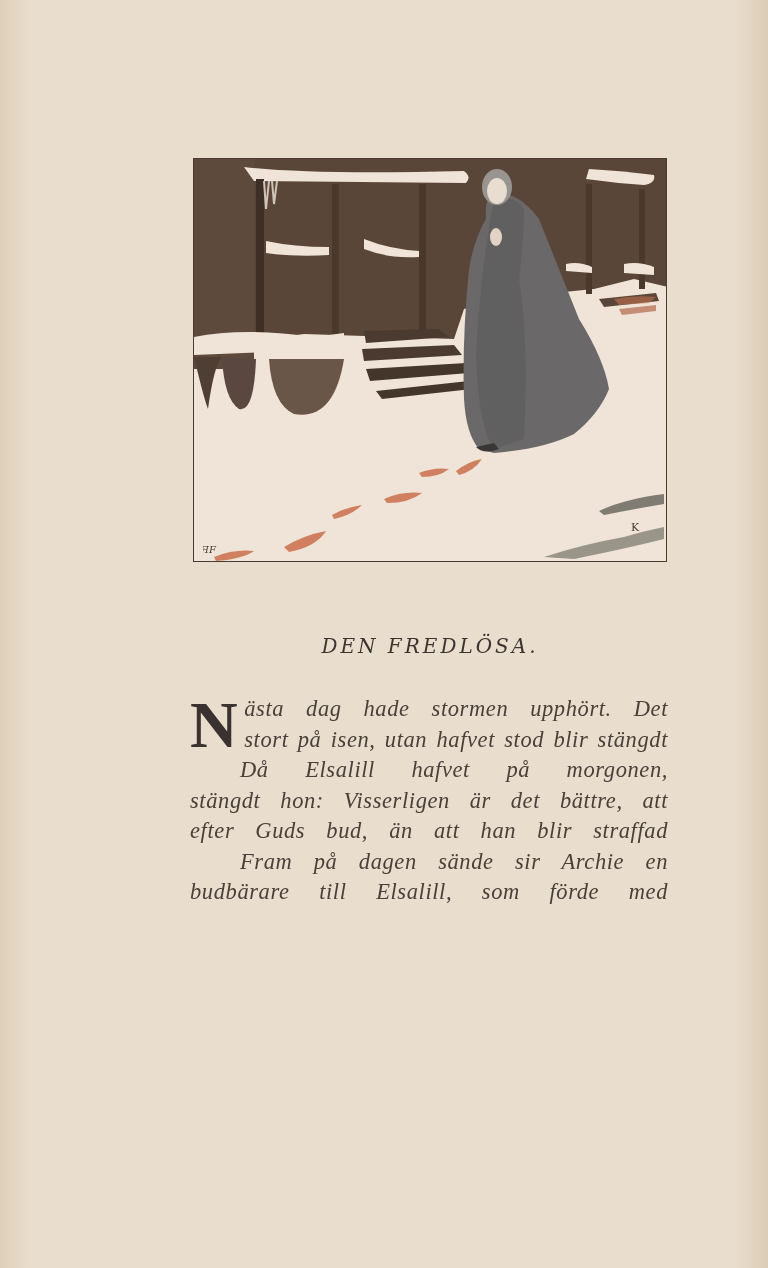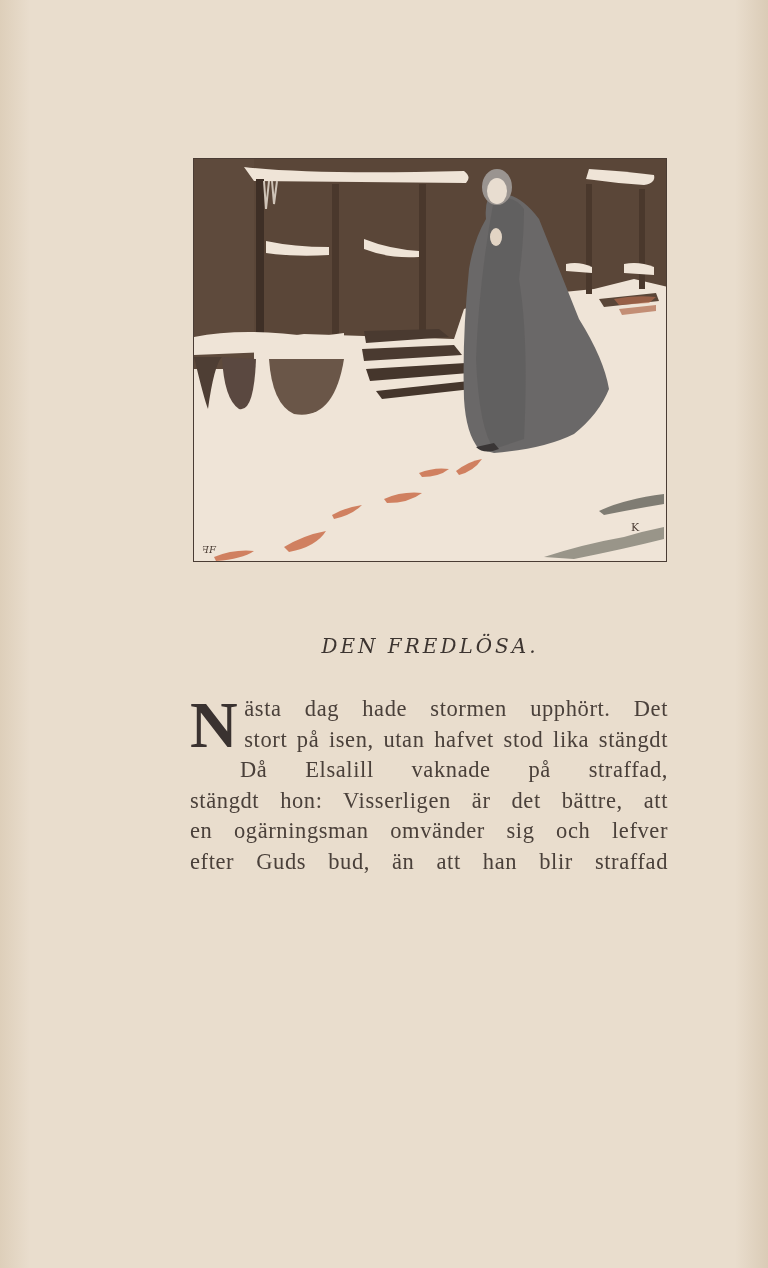--- a/index.html
+++ b/index.html
@@ -76,20 +76,21 @@
       line-height: 52px;
       height: 54px;
       margin: 5px 6px 0 0;
       color: #3a3230;
       font-weight: bold;
     }
     .para span.line {
       display: block;
       text-align: justify;
       text-align-last: justify;
+      font-style: italic;
     }
     .para span.line.last {
       text-align-last: left;
     }
   </style>
 </head>
 <body>
 
 <div class="page">
 
@@ -156,23 +157,26 @@
       <text x="437" y="372" font-family="DejaVu Serif, serif" font-size="11" fill="#4a3c34">K</text>
     </svg>
   </div>
 
   <div class="chapter-title">DEN FREDLÖSA.</div>
 
   <div class="body-text">
     <p class="para first">
       <span class="drop-cap">N</span>
       <span class="line">ästa dag hade stormen upphört. Det</span>
-      <span class="line">stort på isen, utan hafvet stod lika stängdt</span>
+      <span class="line">stort på isen, utan hafvet stod blir stängdt</span>
     </p>
     <p class="para">
-      <span class="line" style="text-indent:50px">Då Elsalill vaknade på straffad,</span>
+      <span class="line" style="text-indent:50px">Då Elsalill hafvet på morgonen,</span>
       <span class="line" style="text-indent:0">stängdt hon: Visserligen är det bättre, att</span>
-      <span class="line" style="text-indent:0">en ogärningsman omvänder sig och lefver</span>
       <span class="line" style="text-indent:0">efter Guds bud, än att han blir straffad</span>
+    </p>
+    <p class="para">
+      <span class="line" style="text-indent:50px">Fram på dagen sände sir Archie en</span>
+      <span class="line" style="text-indent:0">budbärare till Elsalill, som förde med</span>
     </p>
   </div>
 
 </div>
 
 </body></html>

